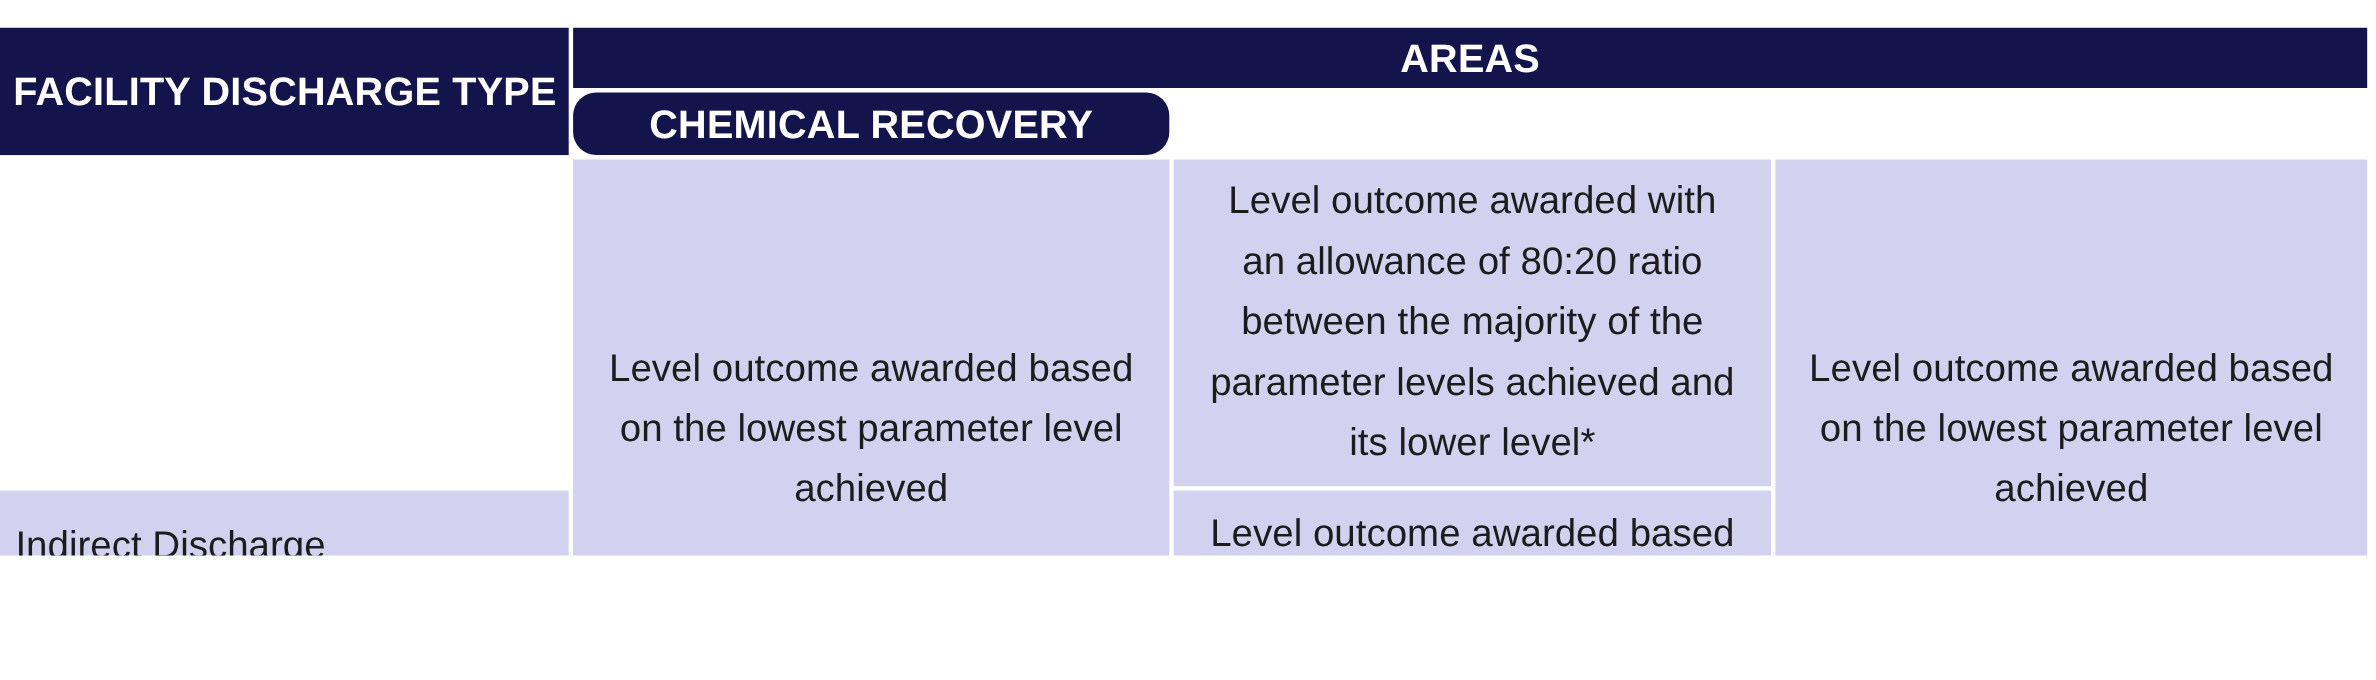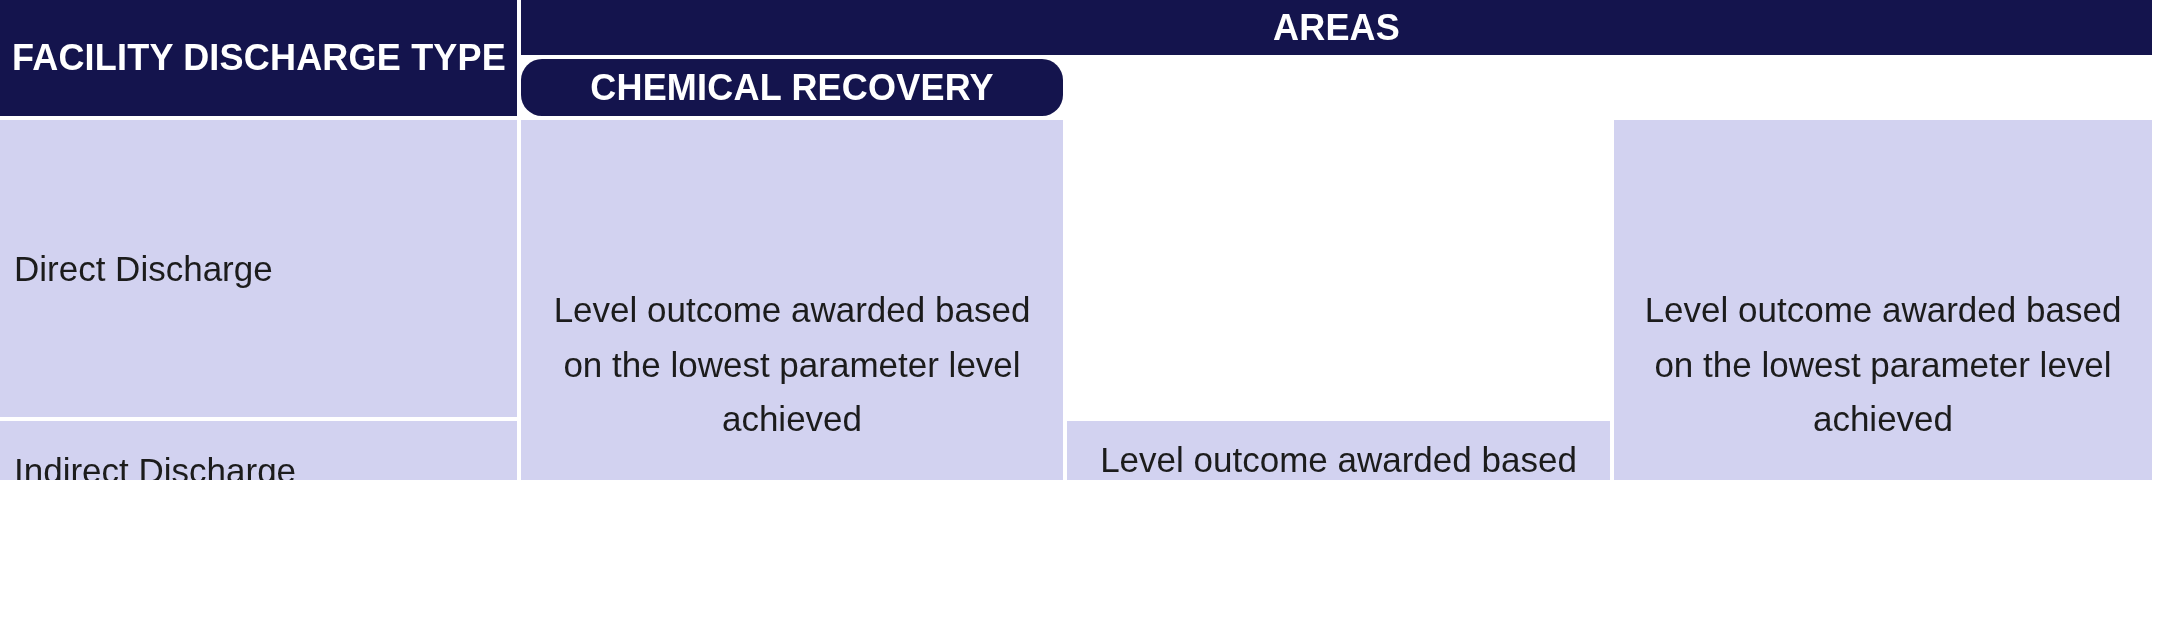--- a/index.html
+++ b/index.html
@@ -6,20 +6,21 @@
     margin: 0;
     padding: 0;
     background: #ffffff;
   }
   .page {
     width: 2160px;
     height: 480px;
     background: #ffffff;
     overflow: hidden;
     font-family: "Liberation Sans", sans-serif;
+    margin-top: 25px;
   }
   .table-grid {
     display: grid;
     grid-template-columns: 517px 542px 543px 538px;
     grid-template-rows: 55px 57px 297px 100px 85px;
     gap: 4px;
     padding: 0 8px 8px 0;
     background: #ffffff;
     box-sizing: border-box;
     width: 2160px;
@@ -85,29 +86,33 @@
   <div class="table-grid">
 
     <div class="hcell facility">FACILITY DISCHARGE TYPE</div>
 
     <div class="hcell areas">AREAS</div>
 
     <div class="hcell sub-chem">CHEMICAL RECOVERY</div>
 
 
 
-    <div class="bcell row-label row-direct">Direct Discharge</div>
 
     <div class="bcell row-label row-indirect">Indirect Discharge</div>
 
 
     <div class="bcell merged cell-chem">Level outcome awarded based
 on the lowest parameter level
 achieved</div>
 
+    <div class="bcell merged cell-ww-top">Level outcome awarded with
+an allowance of 80:20 ratio
+between the majority of the
+parameter levels achieved and
+its lower level*</div>
 
     <div class="bcell merged cell-ww-bottom">Level outcome awarded based
 on the lowest parameter level
 achieved</div>
 
     <div class="bcell merged cell-air">Level outcome awarded based
 on the lowest parameter level
 achieved</div>
 
   </div>

